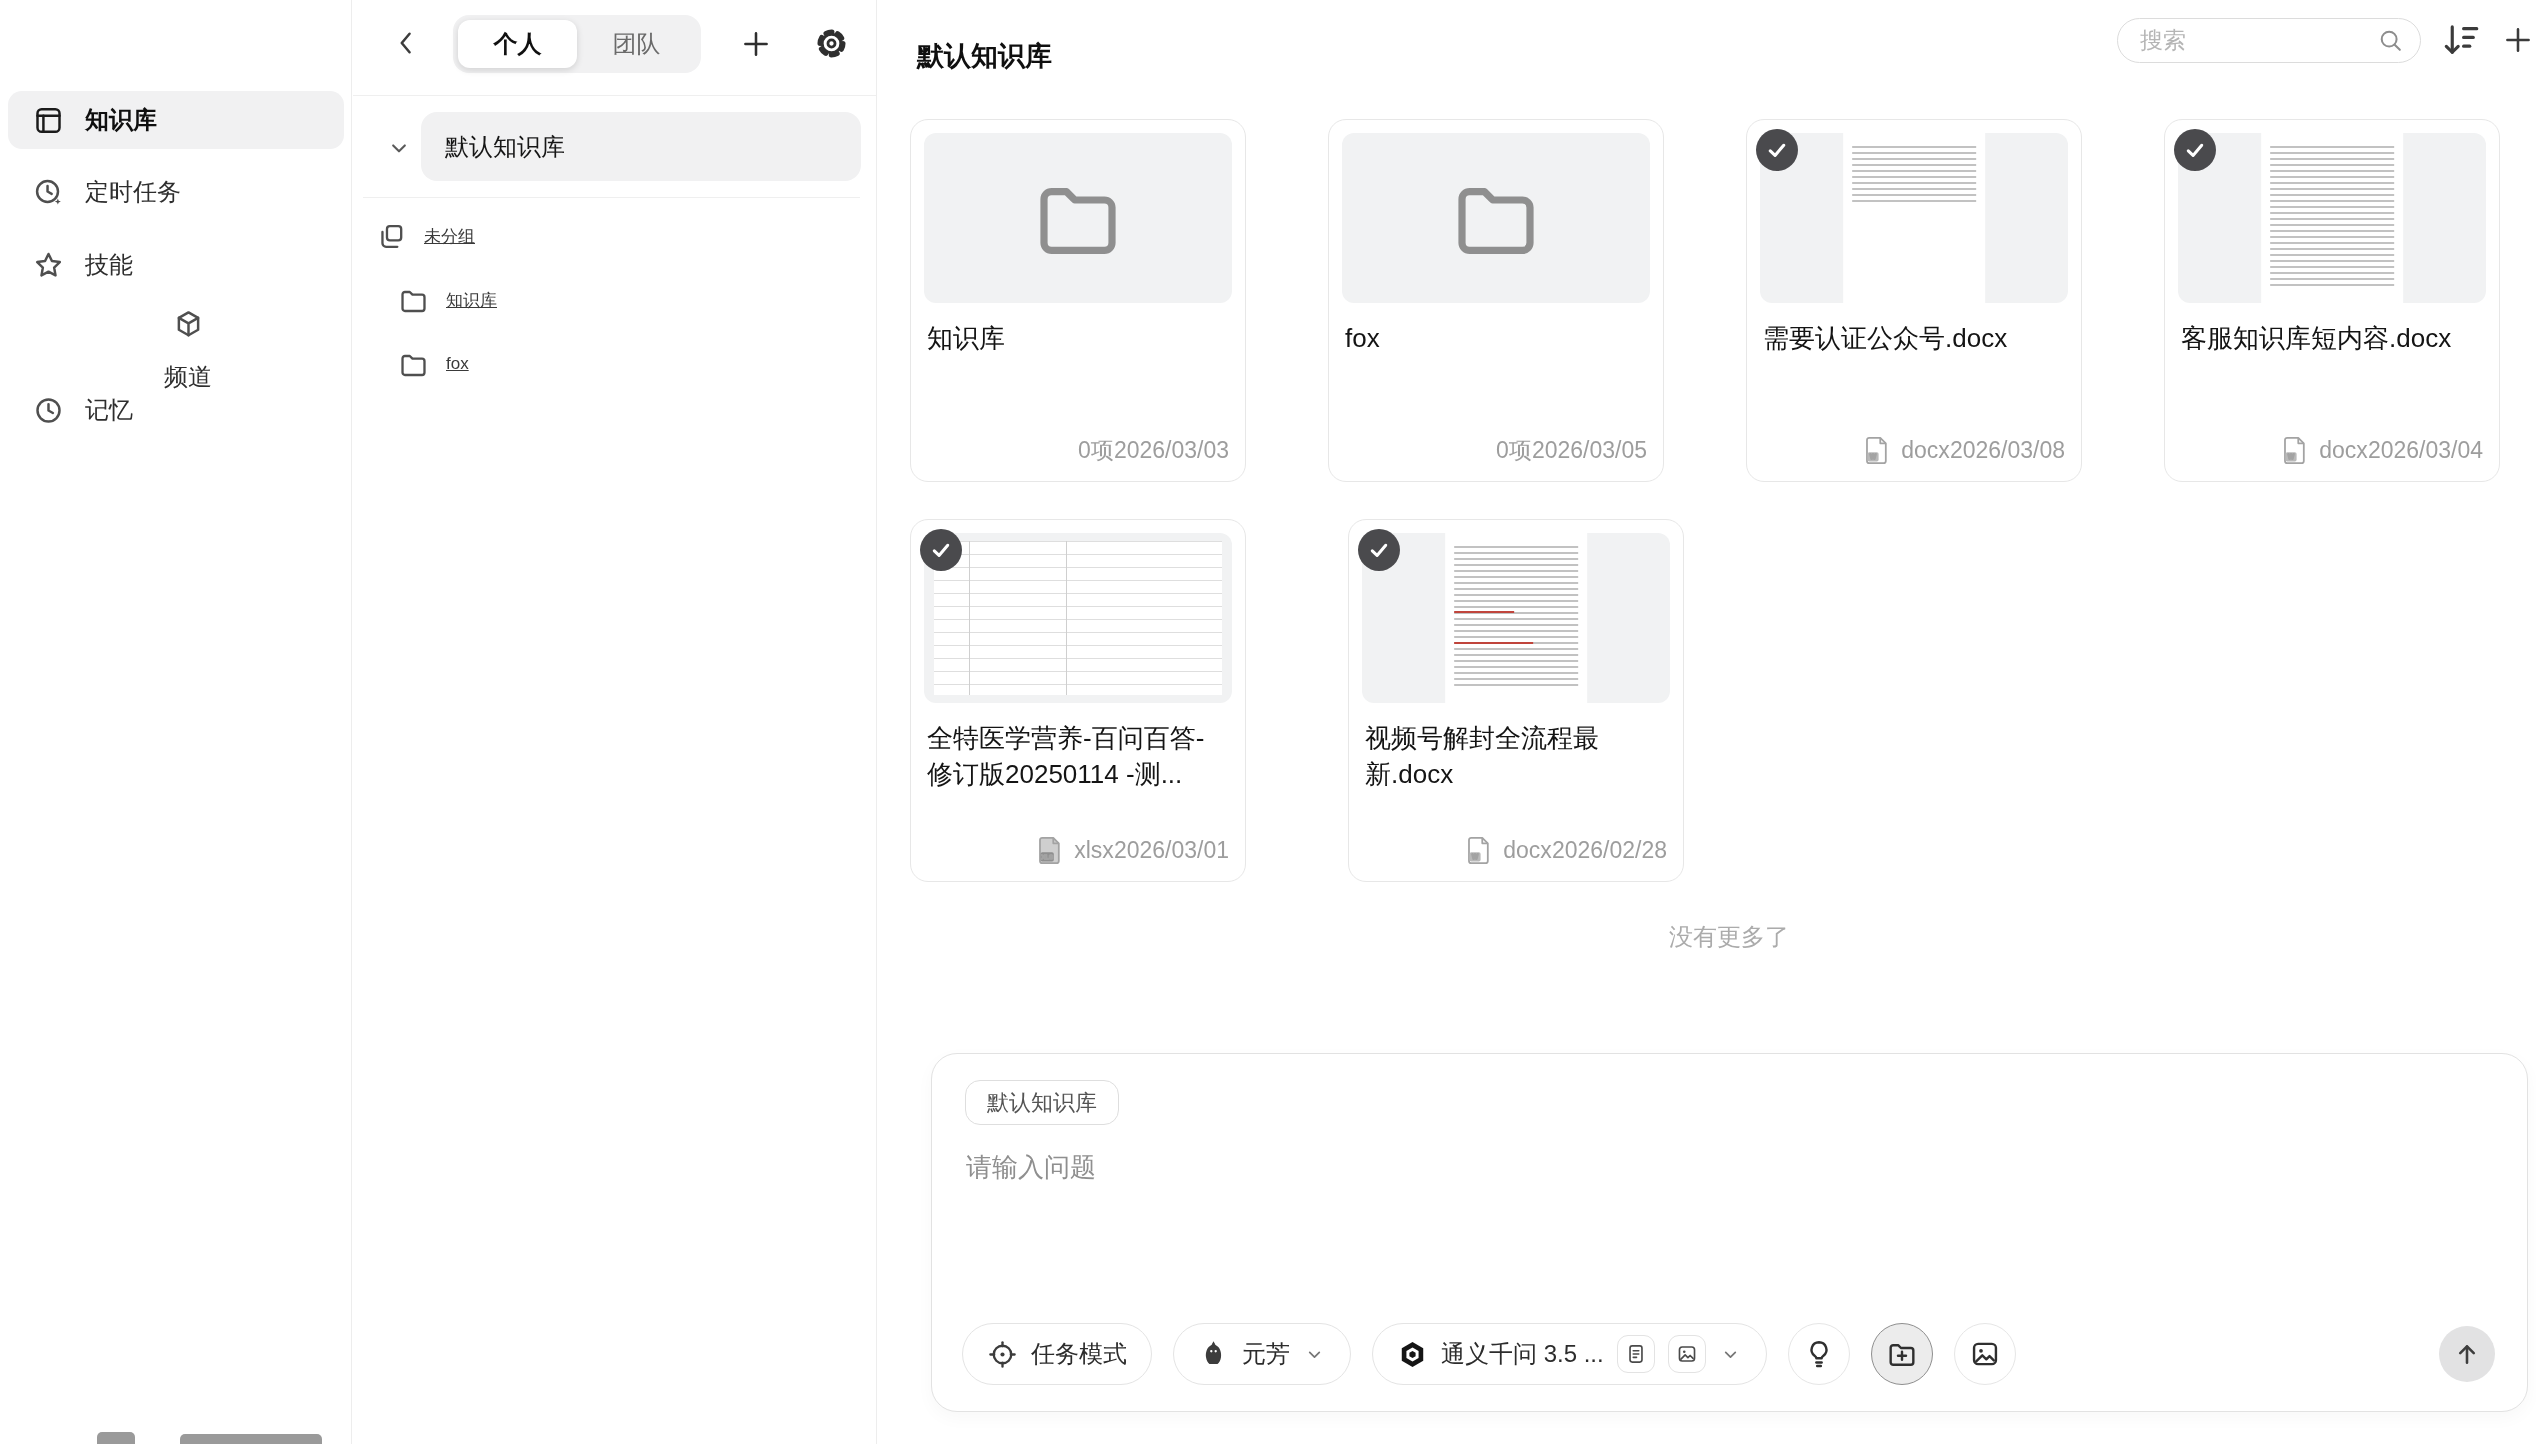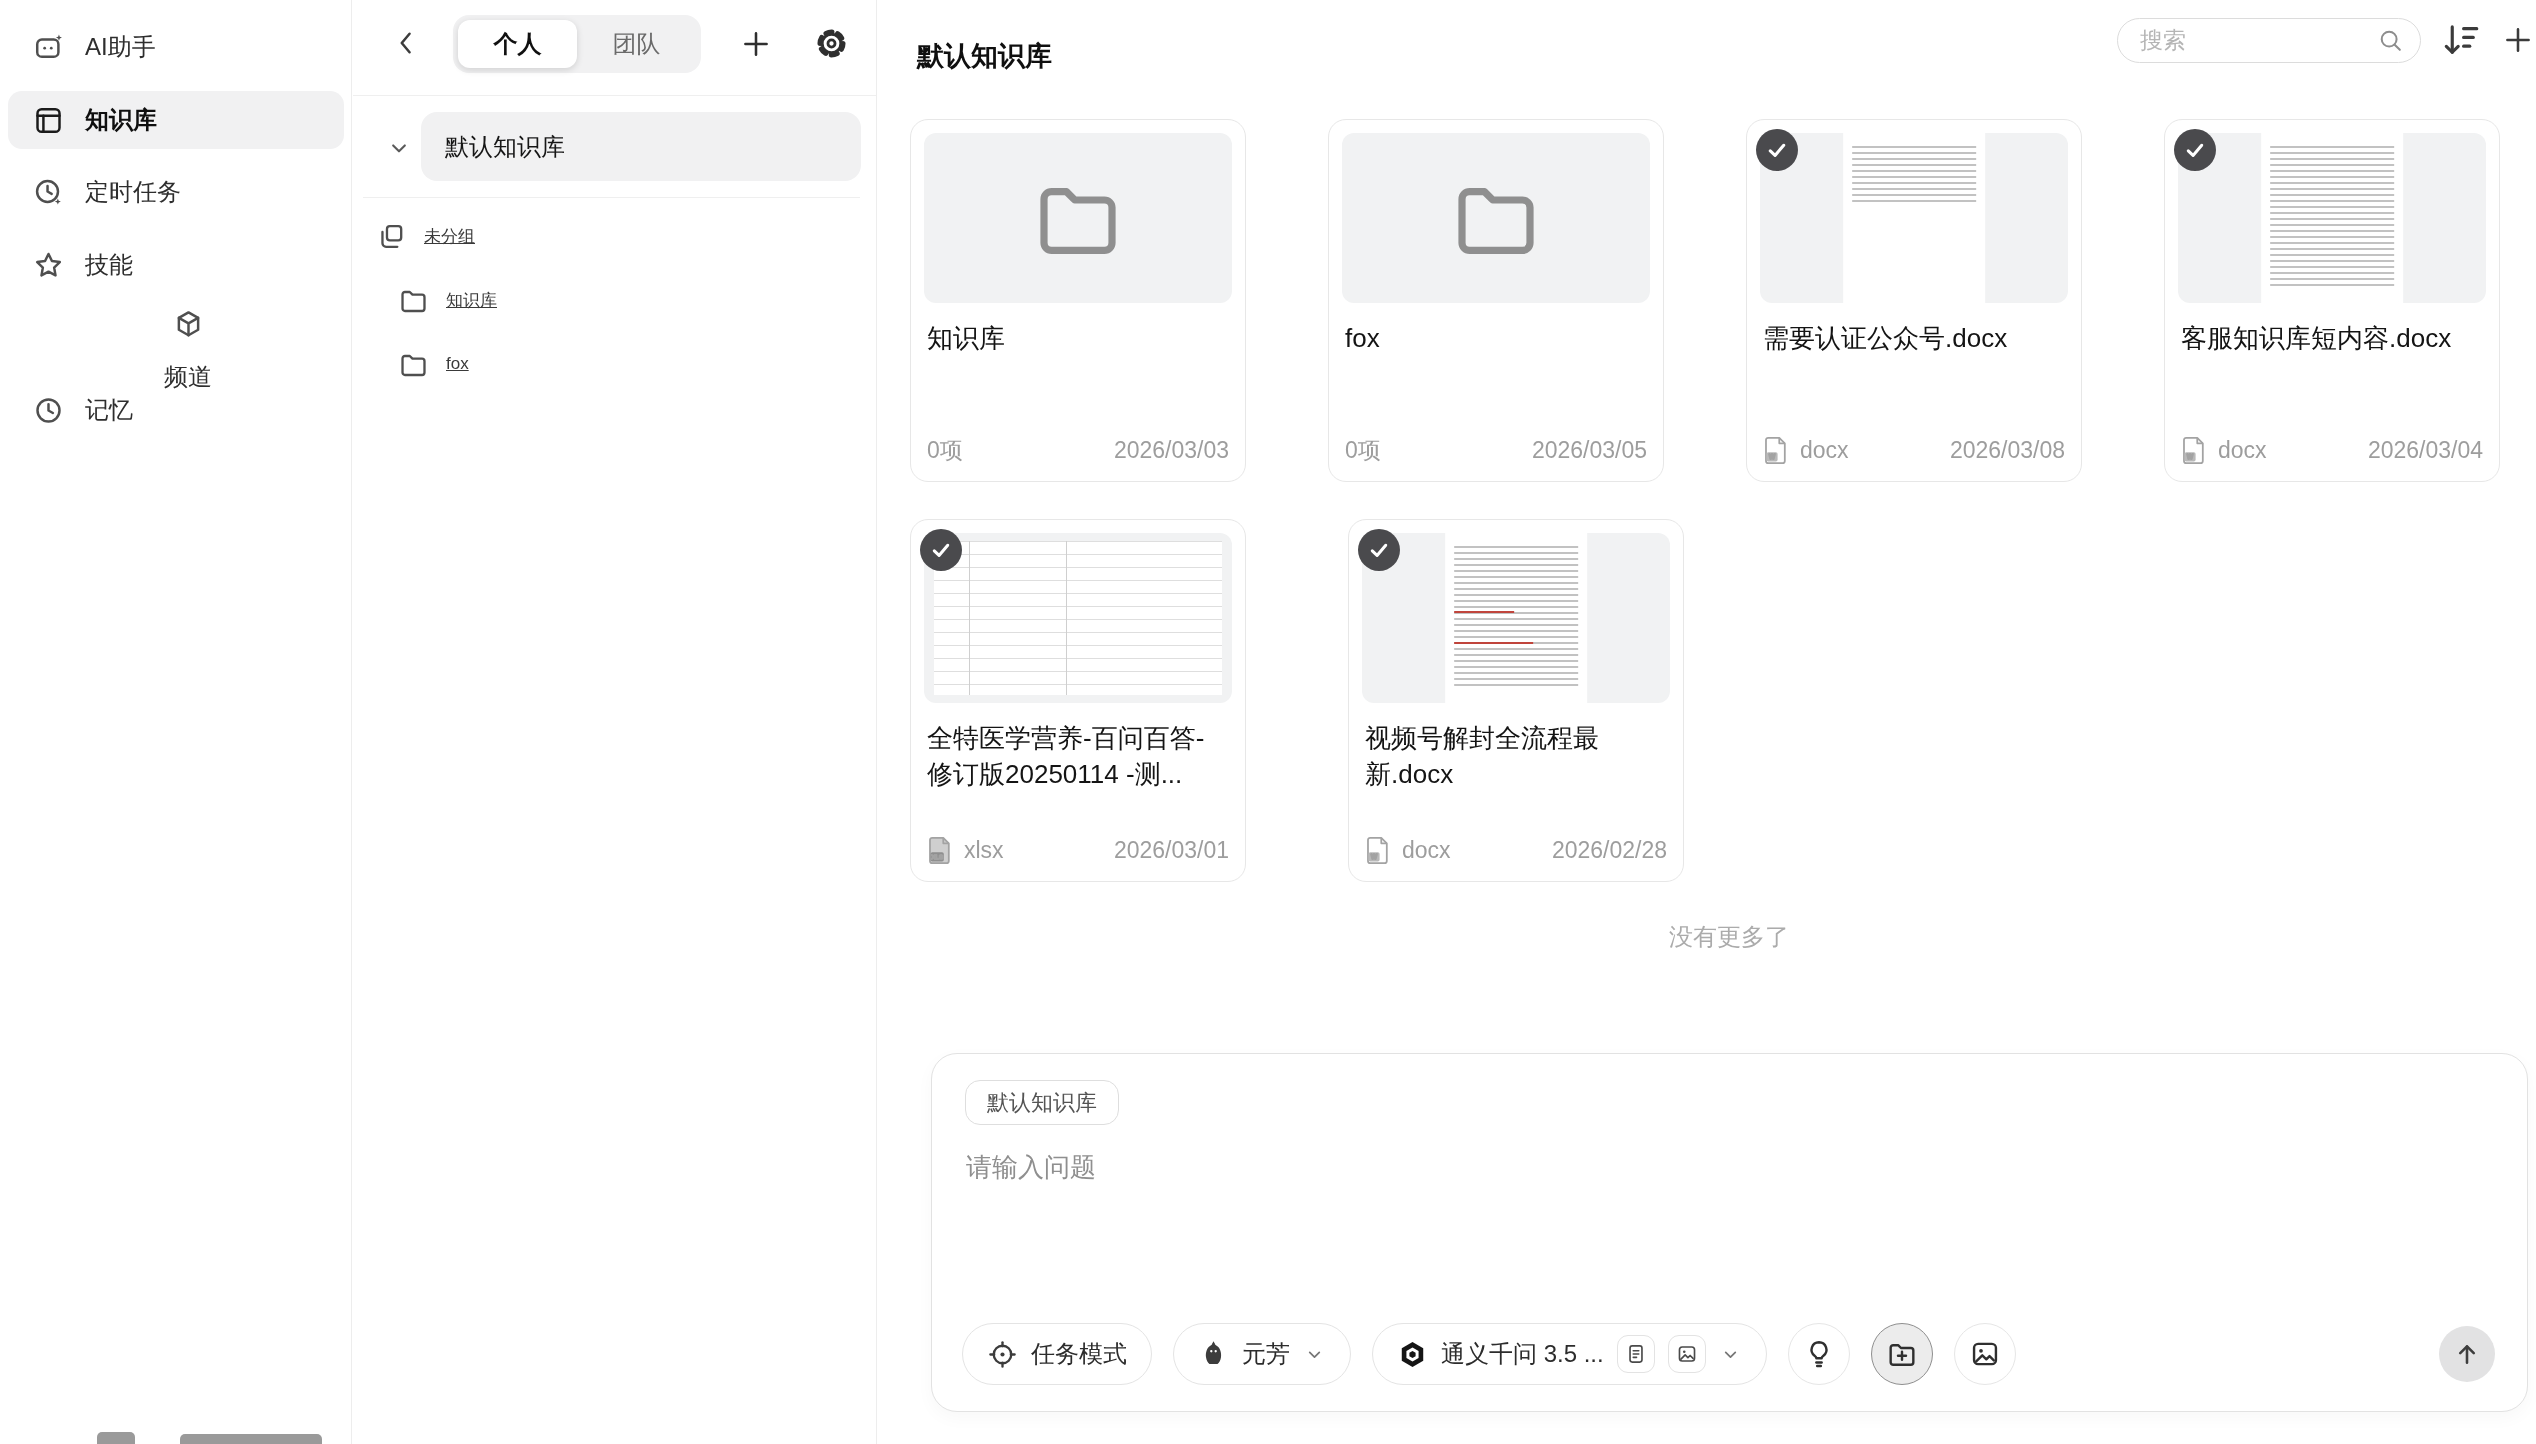--- a/index.html
+++ b/index.html
@@ -61,21 +61,21 @@
   .sheet{position:absolute;left:10px;right:10px;top:8px;bottom:8px;background:#fff;
     background-image:repeating-linear-gradient(to bottom,#dedede 0 1px,transparent 1px 13px);}
   .sheet .v1,.sheet .v2{position:absolute;top:0;bottom:0;width:1px;background:#cfcfcf;}
   .sheet .v1{left:12%;}.sheet .v2{left:46%;}
   .badge{position:absolute;left:9px;top:9px;width:42px;height:42px;border-radius:50%;background:#4a4a4d;
     display:flex;align-items:center;justify-content:center;z-index:2;}
   .badge .icon{width:26px;height:26px;color:#fff;}
   .card-title{position:absolute;left:16px;right:16px;top:201px;font-size:26px;line-height:1.38;color:#141414;
     max-height:76px;overflow:hidden;}
   .card-footer{position:absolute;left:16px;right:16px;bottom:15px;display:flex;align-items:center;font-size:23px;color:#9d9d9d;}
-  .footer-left{display:flex;align-items:center;gap:10px;flex:1;}
+  .footer-left{display:flex;align-items:center;gap:10px;flex:1;justify-content:flex-end;}
   .file-ic{width:27px;height:31px;}
   .no-more{position:absolute;left:929px;top:921px;width:1600px;text-align:center;font-size:24px;color:#ababab;}
 
   
   .chat{position:absolute;left:931px;top:1053px;width:1597px;height:359px;border:1px solid #e2e2e2;border-radius:26px;
     background:#fff;box-sizing:border-box;box-shadow:0 6px 18px rgba(0,0,0,.03);}
   .chat-tag{position:absolute;left:33px;top:26px;height:45px;border:1.5px solid #dedede;border-radius:15px;
     display:flex;align-items:center;padding:0 21px;font-size:22px;color:#545454;box-sizing:border-box;background:#fff;}
   .chat-input{position:absolute;left:34px;top:96px;font-size:26px;color:#8f8f8f;}
   .chat-toolbar{position:absolute;left:30px;right:32px;bottom:26px;height:62px;display:flex;align-items:center;gap:21px;}
@@ -94,31 +94,20 @@
     justify-content:center;color:#3e3e3e;cursor:pointer;}
   .send-btn .icon{width:28px;height:28px;}
   .mascot{color:#9aa0a6;}
 </style>
 </head>
 <body>
 
 <nav class="sidebar">
   <div class="cutoff-icon"></div>
   <div class="cutoff-text"></div>
-<div class="side-item" style="top: 18px;">
-    <span class="icon side-icon">
-        <svg viewBox="0 0 24 24" fill="none" stroke="currentColor" stroke-width="1.8" stroke-linecap="round" stroke-linejoin="round">
-          <rect x="3.8" y="6.2" width="15.4" height="12.6" rx="3.4"></rect>
-          <circle cx="9.2" cy="12.5" r="1" fill="currentColor" stroke="none"></circle>
-          <circle cx="14" cy="12.5" r="1" fill="currentColor" stroke="none"></circle>
-          <path d="M19.6 2.6l.6 1.6 1.6.6-1.6.6-.6 1.6-.6-1.6-1.6-.6 1.6-.6z" fill="currentColor" stroke="none"></path>
-        </svg>
-      </span>
-    <span class="side-label">AI助手</span>
-  </div>
     <div class="side-item active" style="top: 91px;">
     <span class="icon side-icon">
         <svg viewBox="0 0 24 24" fill="none" stroke="currentColor" stroke-width="1.8" stroke-linecap="round" stroke-linejoin="round">
           <rect x="4" y="3.8" width="16" height="16.4" rx="3"></rect>
           <line x1="4" y1="8.6" x2="20" y2="8.6"></line>
           <line x1="8.3" y1="8.6" x2="8.3" y2="20.2"></line>
         </svg>
       </span>
     <span class="side-label">知识库</span>
   </div>

